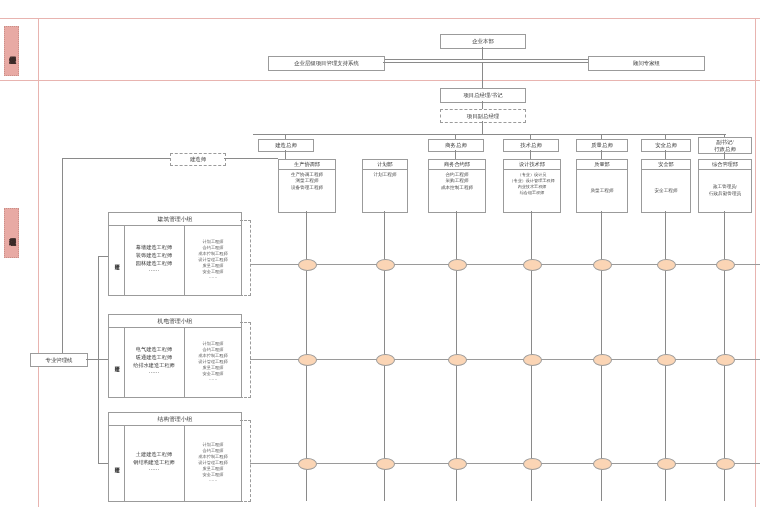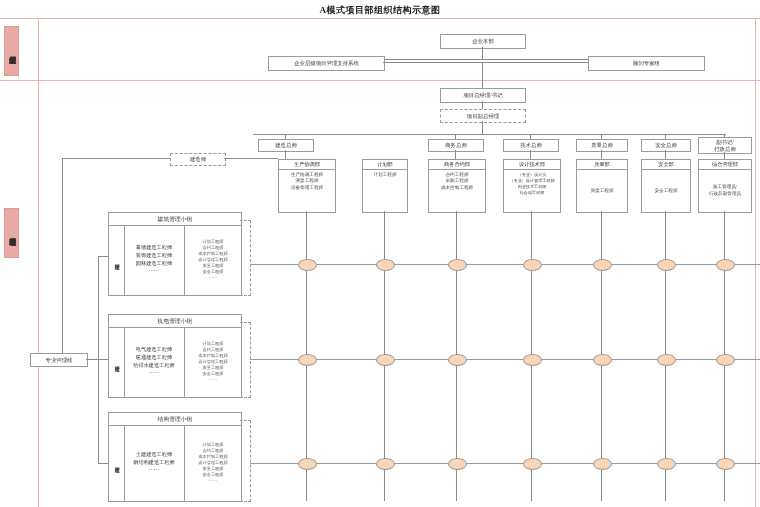--- a/index.html
+++ b/index.html
@@ -53,21 +53,20 @@
                 text-align:center;color:#555;}
   .dashcol{position:absolute;border:1px dashed #9b9b9b;border-left:none;background:transparent;}
   .ell{position:absolute;background:#fbd5b5;border:1px solid #9b9b9b;
        border-radius:50%;}
 </style>
 </head>
 <body>
 
 <div id="root">
 
-  <div class="title">A模式项目部组织结构示意图</div>
 
   <div class="abs frameline" style="left:0;top:18px;width:760px;height:1px;"></div>
   <div class="abs frameline" style="left:0;top:80px;width:760px;height:1px;"></div>
   <div class="abs frameline" style="left:755px;top:18px;width:1px;height:489px;"></div>
   <div class="abs frameline" style="left:38px;top:18px;width:1px;height:489px;"></div>
 
   <div class="sidebox" style="left:4px;top:26px;width:13px;height:48px;">
     <span>企业层级管理</span>
   </div>
   <div class="sidebox" style="left:4px;top:208px;width:13px;height:48px;">

